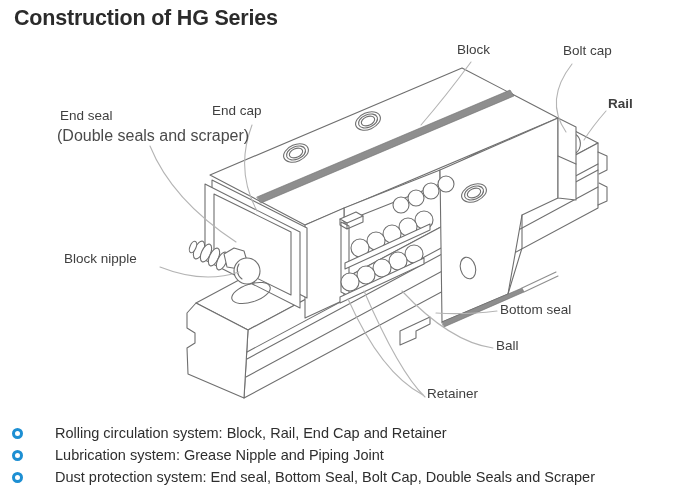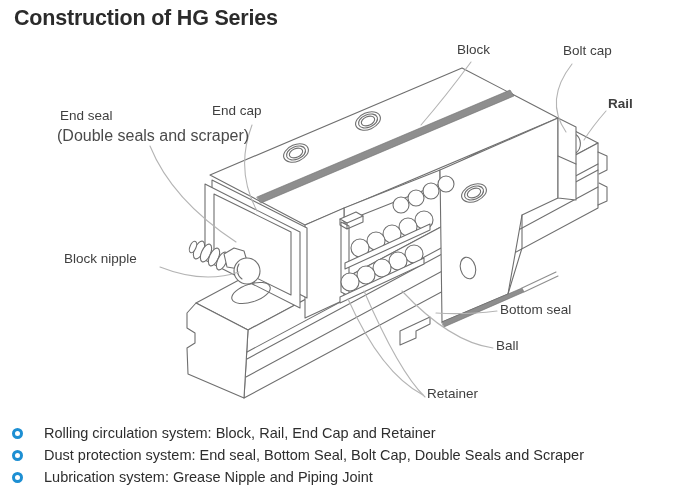--- a/index.html
+++ b/index.html
@@ -21,21 +21,21 @@
     position:absolute;left:0;top:422px;width:700px;margin:0;padding:0;list-style:none;
   }
   .features li{
     position:relative;height:22px;display:flex;align-items:center;
   }
   .bullet{
     display:inline-block;width:5px;height:5px;border:3px solid #1d8fd3;border-radius:50%;
     margin-left:12px;flex:0 0 auto;background:#ffffff;
   }
   .feature-text{
-    margin-left:21px;font-size:14.5px;color:#2e2e2e;white-space:nowrap;
+    margin-left:32px;font-size:14.5px;color:#2e2e2e;white-space:nowrap;
   }
 </style>
 </head>
 <body>
 
 <div class="diagram">
 
   <h1 class="page-title">Construction of HG Series</h1>
 
   <svg width="700" height="504" viewBox="0 0 700 504">
@@ -162,21 +162,21 @@
   <div class="lbl" style="left:496px;top:339px;">Ball</div>
   <div class="lbl" style="left:427px;top:387px;">Retainer</div>
 
   <ul class="features">
     <li>
       <span class="bullet"></span>
       <span class="feature-text">Rolling circulation system: Block, Rail, End Cap and Retainer</span>
     </li>
     <li>
       <span class="bullet"></span>
-      <span class="feature-text">Dust protection system: End seal, Bottom Seal, Bolt Cap, Double Seals and Scraper</span>
+      <span class="feature-text">Lubrication system: Grease Nipple and Piping Joint</span>
     </li>
     <li>
       <span class="bullet"></span>
-      <span class="feature-text">Lubrication system: Grease Nipple and Piping Joint</span>
+      <span class="feature-text">Dust protection system: End seal, Bottom Seal, Bolt Cap, Double Seals and Scraper</span>
     </li>
   </ul>
 
 </div>
 
 </body></html>

